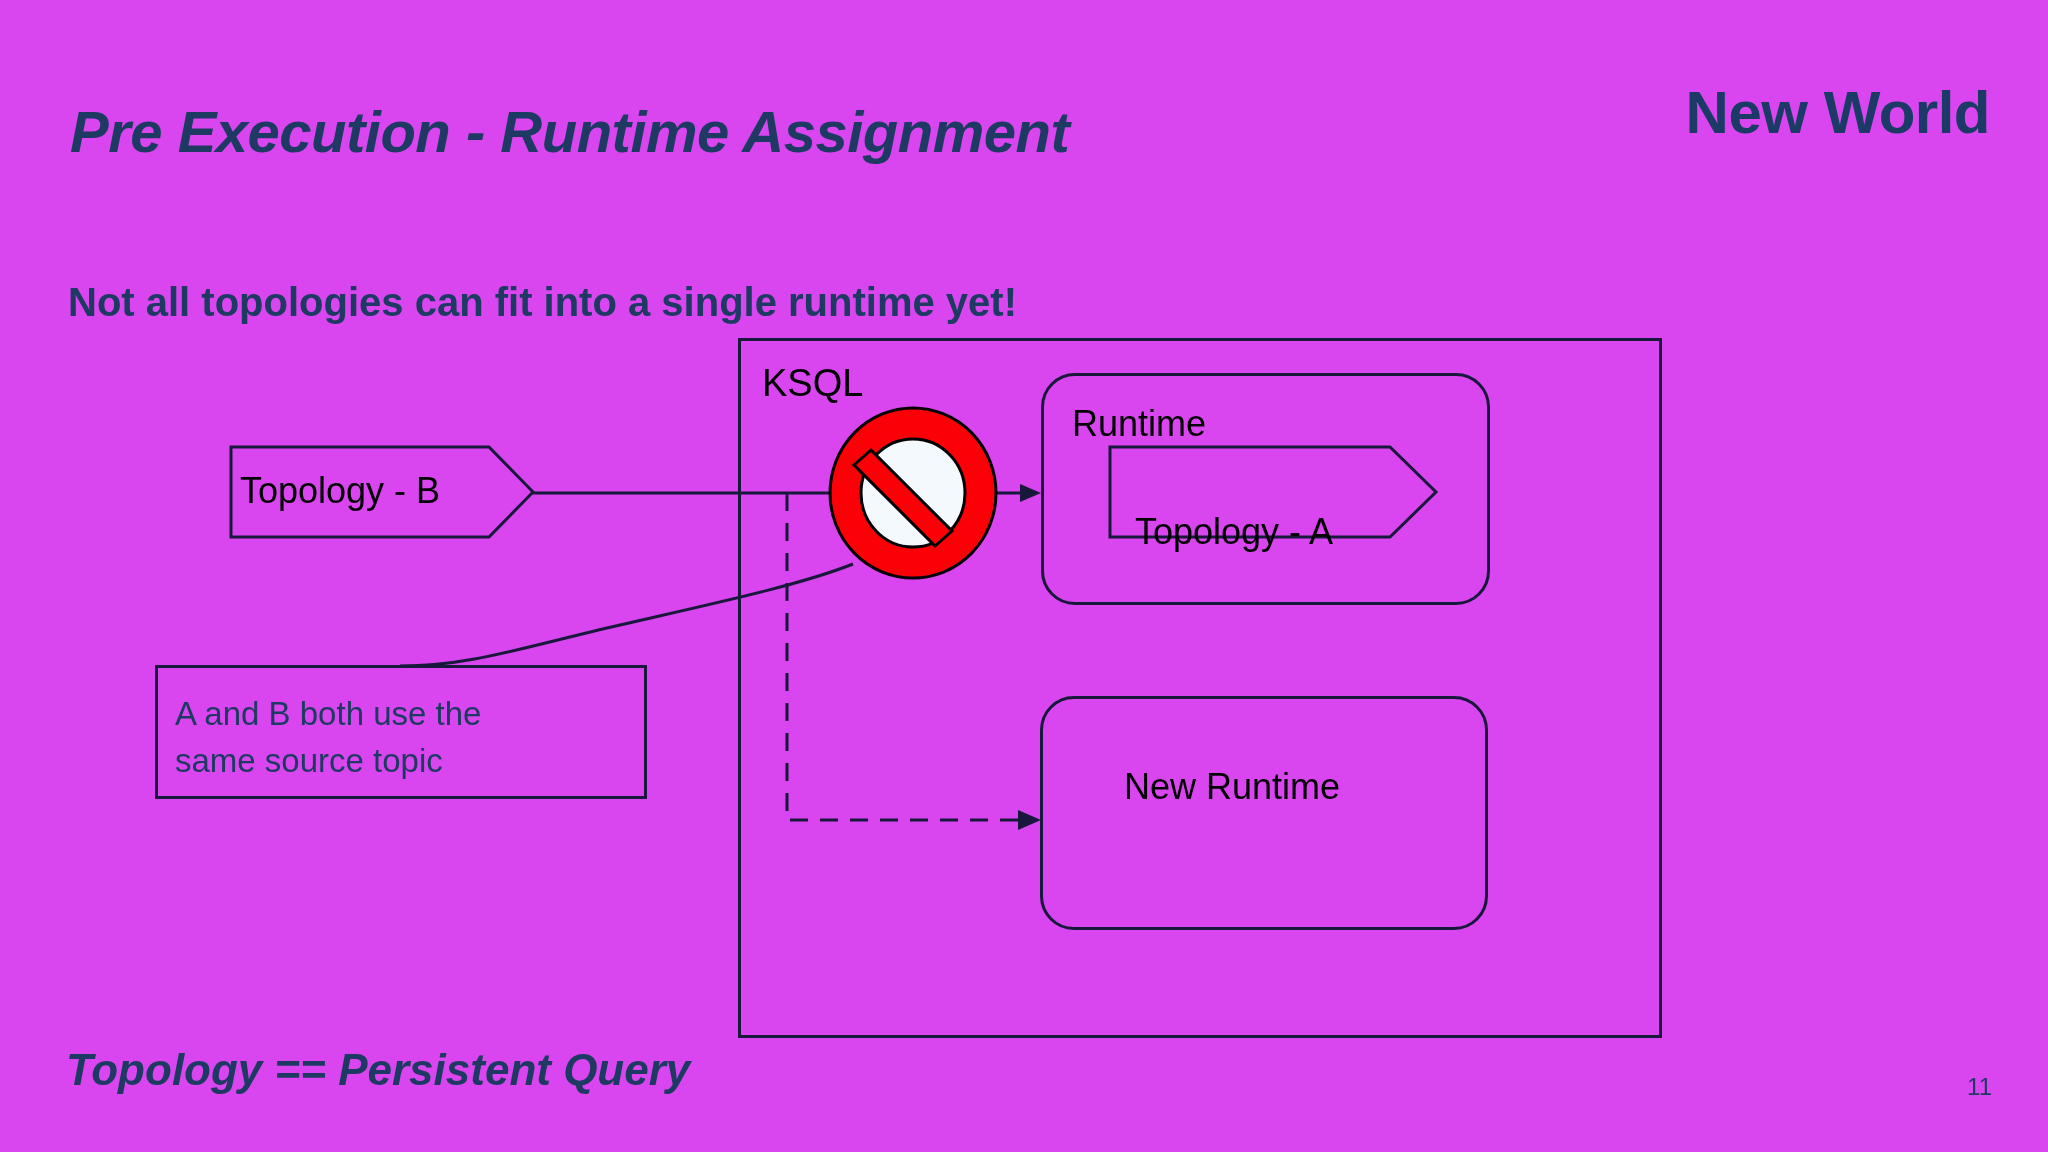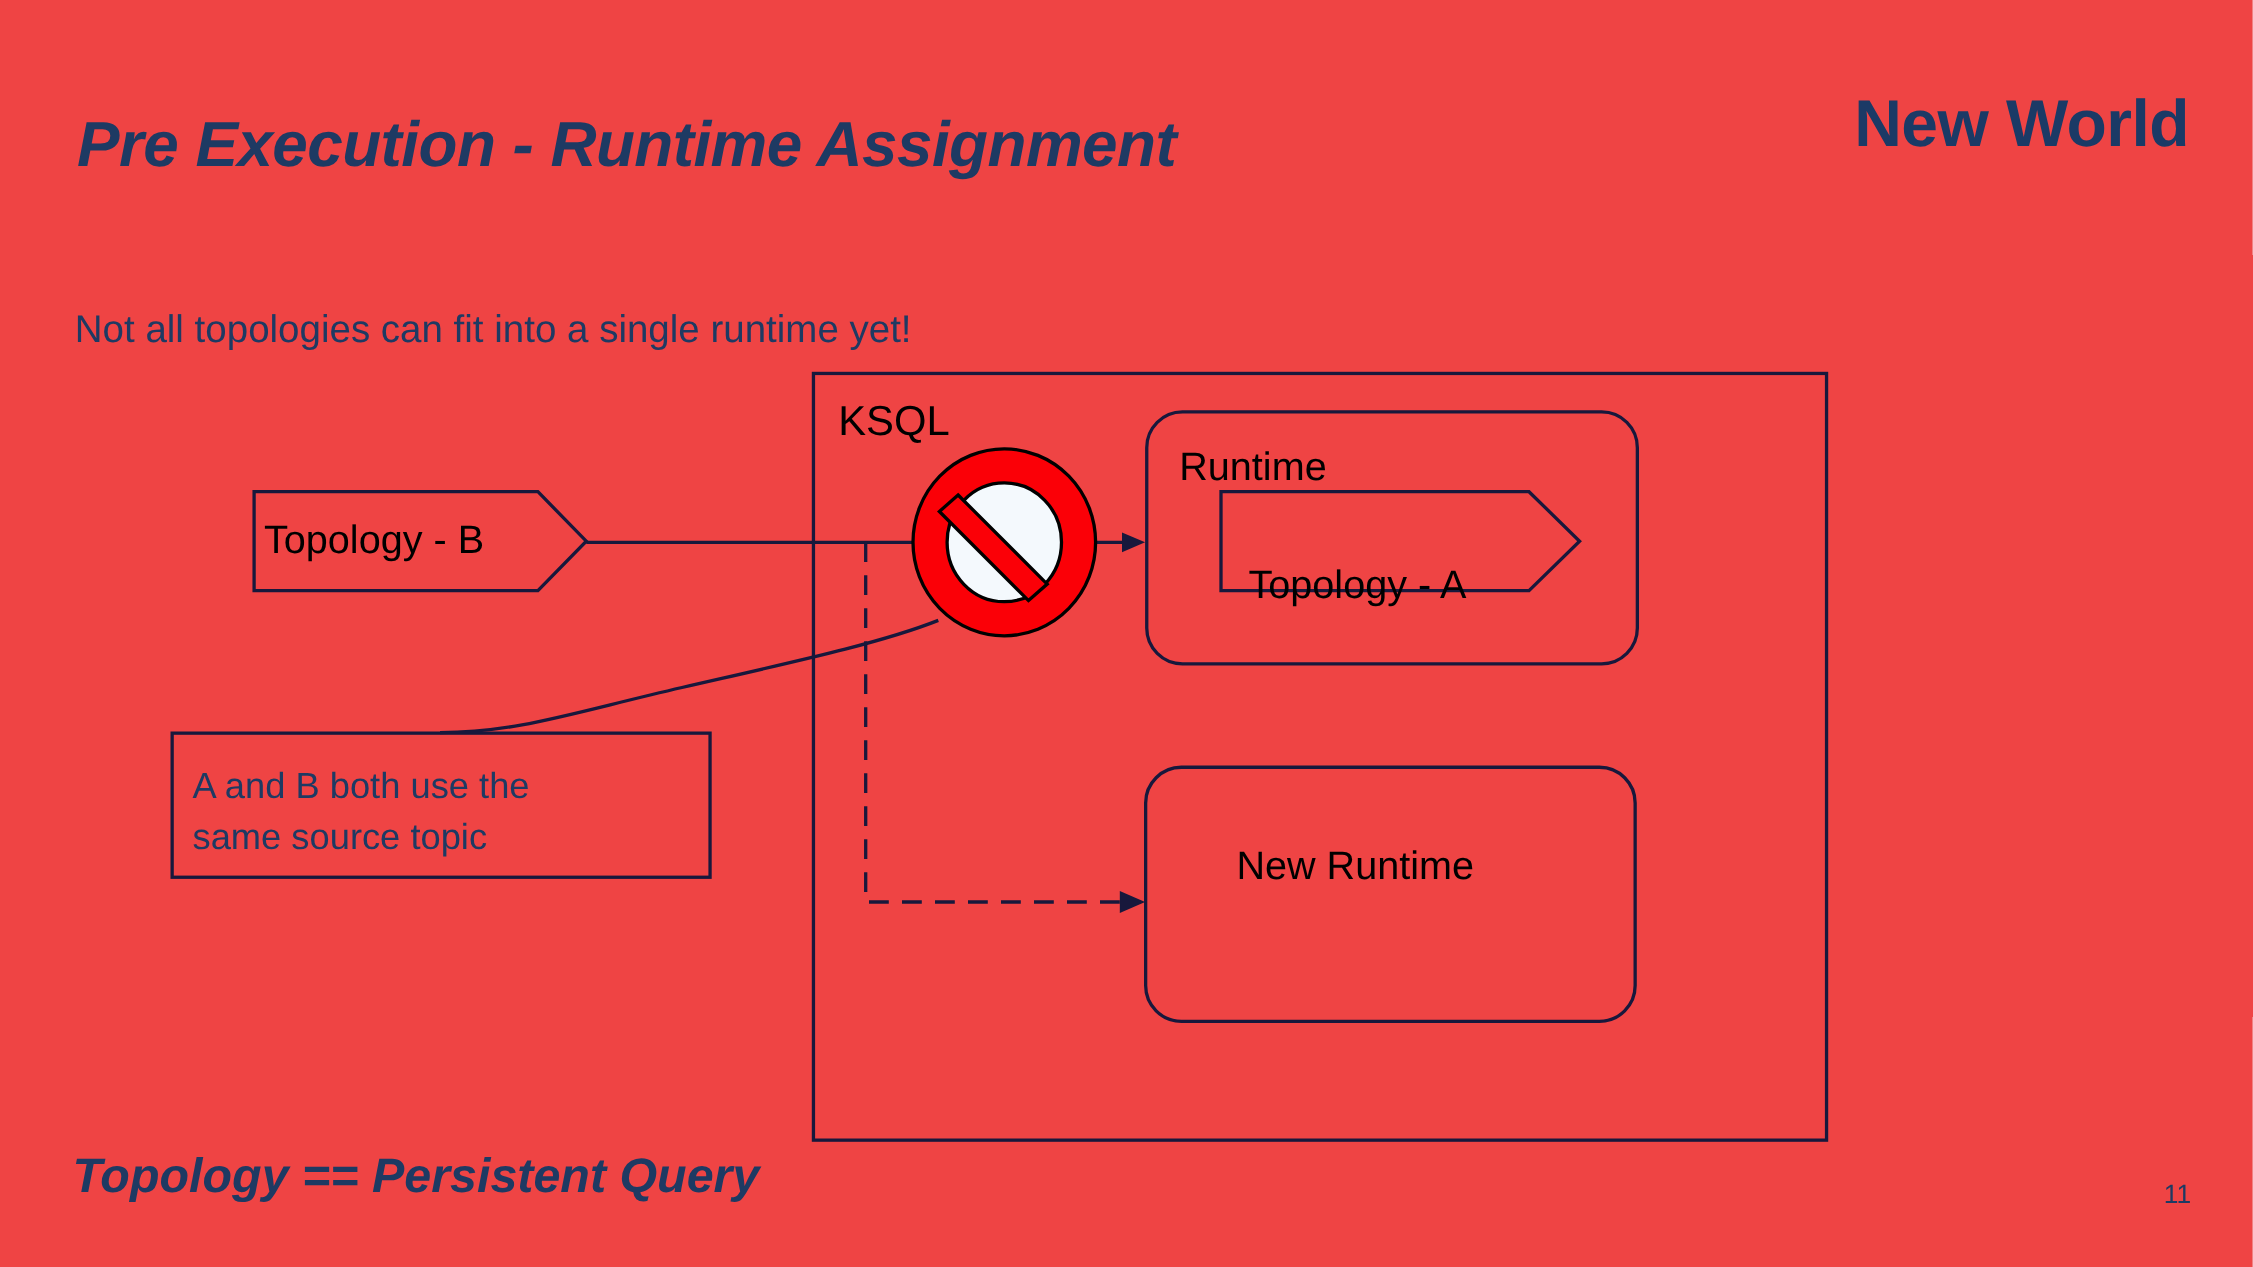--- a/index.html
+++ b/index.html
@@ -5,21 +5,21 @@
 <style>
   html, body {
     margin: 0;
     padding: 0;
     background: #f3f8fd;
   }
   #slide {
     position: relative;
     width: 2048px;
     height: 1152px;
-    background: #ef4444;
+    background: #d946ef;
     overflow: hidden;
     font-family: "Liberation Sans", sans-serif;
     color: #1e3a63;
   }
 
   
   #slide-title {
     position: absolute;
     left: 70px;
     top: 98px;
@@ -39,22 +39,22 @@
     letter-spacing: -0.5px;
     color: #1b3a66;
     white-space: nowrap;
   }
 
   
   #subtitle {
     position: absolute;
     left: 68px;
     top: 280px;
-    font-size: 35px;
-    font-weight: normal;
+    font-size: 40px;
+    font-weight: bold;
     color: #1e3a63;
     white-space: nowrap;
   }
 
   
   #footer-note {
     position: absolute;
     left: 66px;
     top: 1045px;
     font-size: 44px;

